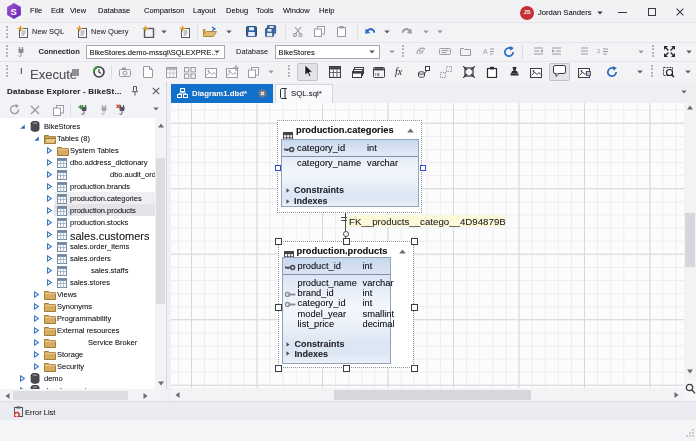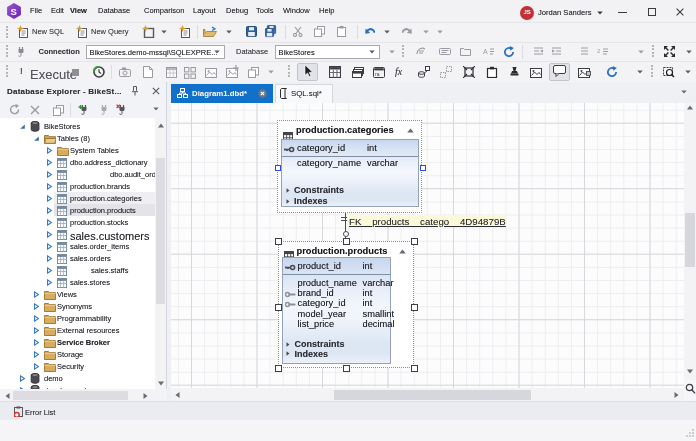--- a/index.html
+++ b/index.html
@@ -7,21 +7,21 @@
         <linearGradient id="lg" x1="0" y1="0" x2="1" y2="1">
           <stop offset="0" stop-color="#9a55d6"></stop>
           <stop offset="1" stop-color="#6a22ae"></stop>
         </linearGradient>
       </defs>
       <path d="M8 0 L14.9 4 V12 L8 16 L1.1 12 V4 Z" fill="url(#lg)"></path>
       <text x="4.6" y="11.8" font-size="9.5" font-weight="bold" fill="#fff" font-family="Liberation Sans">S</text>
     </svg>
 <div style="position:absolute;left:30px;top:6.4px;font-size:7.5px;color:#1e1e24;font-weight:400;white-space:nowrap;">File</div>
 <div style="position:absolute;left:51px;top:6.4px;font-size:7.5px;color:#1e1e24;font-weight:400;white-space:nowrap;">Edit</div>
-<div style="position:absolute;left:70px;top:6.4px;font-size:7.5px;color:#1e1e24;font-weight:700;white-space:nowrap;">View</div>
+<div style="position:absolute;left:70px;top:6.4px;font-size:7.5px;color:#1e1e24;font-weight:400;white-space:nowrap;">View</div>
 <div style="position:absolute;left:98px;top:6.4px;font-size:7.5px;color:#1e1e24;font-weight:400;white-space:nowrap;">Database</div>
 <div style="position:absolute;left:144px;top:6.4px;font-size:7.5px;color:#1e1e24;font-weight:400;white-space:nowrap;">Comparison</div>
 <div style="position:absolute;left:193px;top:6.4px;font-size:7.5px;color:#1e1e24;font-weight:400;white-space:nowrap;">Layout</div>
 <div style="position:absolute;left:226px;top:6.4px;font-size:7.5px;color:#1e1e24;font-weight:400;white-space:nowrap;">Debug</div>
 <div style="position:absolute;left:256px;top:6.4px;font-size:7.5px;color:#1e1e24;font-weight:400;white-space:nowrap;">Tools</div>
 <div style="position:absolute;left:283px;top:6.4px;font-size:7.5px;color:#1e1e24;font-weight:400;white-space:nowrap;">Window</div>
 <div style="position:absolute;left:319px;top:6.4px;font-size:7.5px;color:#1e1e24;font-weight:400;white-space:nowrap;">Help</div>
 <div style="position:absolute;left:520px;top:6px;width:14px;height:14px;border-radius:50%;background:#c62f35"></div>
 <div style="position:absolute;left:523.4px;top:9.2px;font-size:6px;color:#fff;font-weight:700;white-space:nowrap;">JS</div>
 <div style="position:absolute;left:538px;top:8.4px;font-size:7.6px;color:#1e1e24;font-weight:400;white-space:nowrap;">Jordan Sanders</div>
@@ -566,21 +566,21 @@
       <path d="M0.5 3.6 h11" stroke="#e8c88e"></path>
     </svg>
 <div style="position:absolute;left:57px;top:326.0px;font-size:7.5px;color:#1e1e24;font-weight:400;white-space:nowrap;">External resources</div>
 <svg style="position:absolute;left:32.5px;top:338.5px;" width="7" height="7" viewBox="0 0 7 7">
       <path d="M1.6 0.9 L5.4 3.5 L1.6 6.1 Z" fill="#fff" stroke="#2f77c0" stroke-width="1.1"></path>
     </svg>
 <svg style="position:absolute;left:43.5px;top:337.5px;" width="12" height="10" viewBox="0 0 12 10">
       <path d="M0.5 1.5 h4 l1 1.2 h6 v6.8 h-11 z" fill="#d8ab5e" stroke="#a07c38"></path>
       <path d="M0.5 3.6 h11" stroke="#e8c88e"></path>
     </svg>
-<div style="position:absolute;left:57px;top:338.0px;font-size:7.5px;color:#1e1e24;font-weight:700;white-space:nowrap;">Service Broker</div>
+<div style="position:absolute;left:57px;top:338.0px;font-size:7.5px;color:#1e1e24;font-weight:400;white-space:nowrap;padding-left:31px;">Service Broker</div>
 <svg style="position:absolute;left:32.5px;top:350.5px;" width="7" height="7" viewBox="0 0 7 7">
       <path d="M1.6 0.9 L5.4 3.5 L1.6 6.1 Z" fill="#fff" stroke="#2f77c0" stroke-width="1.1"></path>
     </svg>
 <svg style="position:absolute;left:43.5px;top:349.5px;" width="12" height="10" viewBox="0 0 12 10">
       <path d="M0.5 1.5 h4 l1 1.2 h6 v6.8 h-11 z" fill="#d8ab5e" stroke="#a07c38"></path>
       <path d="M0.5 3.6 h11" stroke="#e8c88e"></path>
     </svg>
 <div style="position:absolute;left:57px;top:350.0px;font-size:7.5px;color:#1e1e24;font-weight:400;white-space:nowrap;">Storage</div>
 <svg style="position:absolute;left:32.5px;top:362.5px;" width="7" height="7" viewBox="0 0 7 7">
       <path d="M1.6 0.9 L5.4 3.5 L1.6 6.1 Z" fill="#fff" stroke="#2f77c0" stroke-width="1.1"></path>
@@ -653,21 +653,21 @@
     </svg>
 <div style="position:absolute;left:171px;top:103px;width:513px;height:285px;background:#fcfcfd"><svg width="513" height="285" viewBox="0 0 513 285">
         <path d="M7.4 0V285M20.5 0V285M33.6 0V285M46.7 0V285M59.8 0V285M72.9 0V285M86.0 0V285M99.1 0V285M112.2 0V285M125.3 0V285M138.4 0V285M151.5 0V285M164.6 0V285M177.7 0V285M190.8 0V285M203.9 0V285M217.0 0V285M230.1 0V285M243.2 0V285M256.3 0V285M269.4 0V285M282.5 0V285M295.6 0V285M308.7 0V285M321.8 0V285M334.9 0V285M348.0 0V285M361.1 0V285M374.2 0V285M387.3 0V285M400.4 0V285M413.5 0V285M426.6 0V285M439.7 0V285M452.8 0V285M465.9 0V285M479.0 0V285M492.1 0V285M505.2 0V285M0 7.2H513M0 20.3H513M0 33.4H513M0 46.5H513M0 59.6H513M0 72.7H513M0 85.8H513M0 98.9H513M0 112.0H513M0 125.1H513M0 138.2H513M0 151.3H513M0 164.4H513M0 177.5H513M0 190.6H513M0 203.7H513M0 216.8H513M0 229.9H513M0 243.0H513M0 256.1H513M0 269.2H513M0 282.3H513" stroke="#edeef1" stroke-width="1" fill="none"></path>
         <path d="M20.5 0V285M86.0 0V285M151.5 0V285M217.0 0V285M282.5 0V285M348.0 0V285M413.5 0V285M479.0 0V285M0 20.2H513M0 85.7H513M0 151.2H513M0 216.7H513M0 282.2H513" stroke="#d6d8dc" stroke-width="1" fill="none"></path>
       </svg></div>
 <div style="position:absolute;left:345px;top:206px;width:1px;height:35px;background:#4a4a50"></div>
 <div style="position:absolute;left:341px;top:217px;width:9px;height:1px;background:#4a4a50"></div>
 <div style="position:absolute;left:341px;top:220px;width:9px;height:1px;background:#4a4a50"></div>
 <div style="position:absolute;left:342.5px;top:231px;width:6px;height:6px;border-radius:50%;background:#fff;border:1px solid #4a4a50"></div>
 <div style="position:absolute;left:347px;top:215px;width:158px;height:12px;background:#fbf9d7"></div>
-<div style="position:absolute;left:349px;top:215.5px;font-size:9.7px;color:#2b2b31;font-weight:400;white-space:nowrap;text-decoration:underline;">FK__products__catego__4D94879B</div>
+<div style="position:absolute;left:349px;top:215.5px;font-size:9.7px;color:#2b2b31;font-weight:400;white-space:nowrap;">FK__products__catego__4D94879B</div>
 <div style="position:absolute;left:277px;top:120px;width:145px;height:93px;background:#fff;border:1px dotted #909098">
       <div style="position:absolute;left:5px;top:7px;width:10px;height:10px"><svg width="10" height="10" viewBox="0 0 10 10">
           <rect x="0.5" y="0.5" width="9" height="9" fill="#fff" stroke="#44444a"></rect>
           <rect x="0.5" y="0.5" width="9" height="2.6" fill="#44444a"></rect>
           <path d="M0.5 5.8h9M3.6 3v7M6.7 3v7" stroke="#44444a" stroke-width="0.9" fill="none"></path>
         </svg></div>
       <div style="position:absolute;left:18px;top:3.5px;font-size:9.3px;font-weight:700;color:#14141a;white-space:nowrap">production.categories</div>
       <svg style="position:absolute;right:7px;top:7px" width="7" height="5" viewBox="0 0 7 5">
         <path d="M3.5 0.4 L6.8 4.4 L0.2 4.4 Z" fill="#6a6a72"></path>
       </svg>

